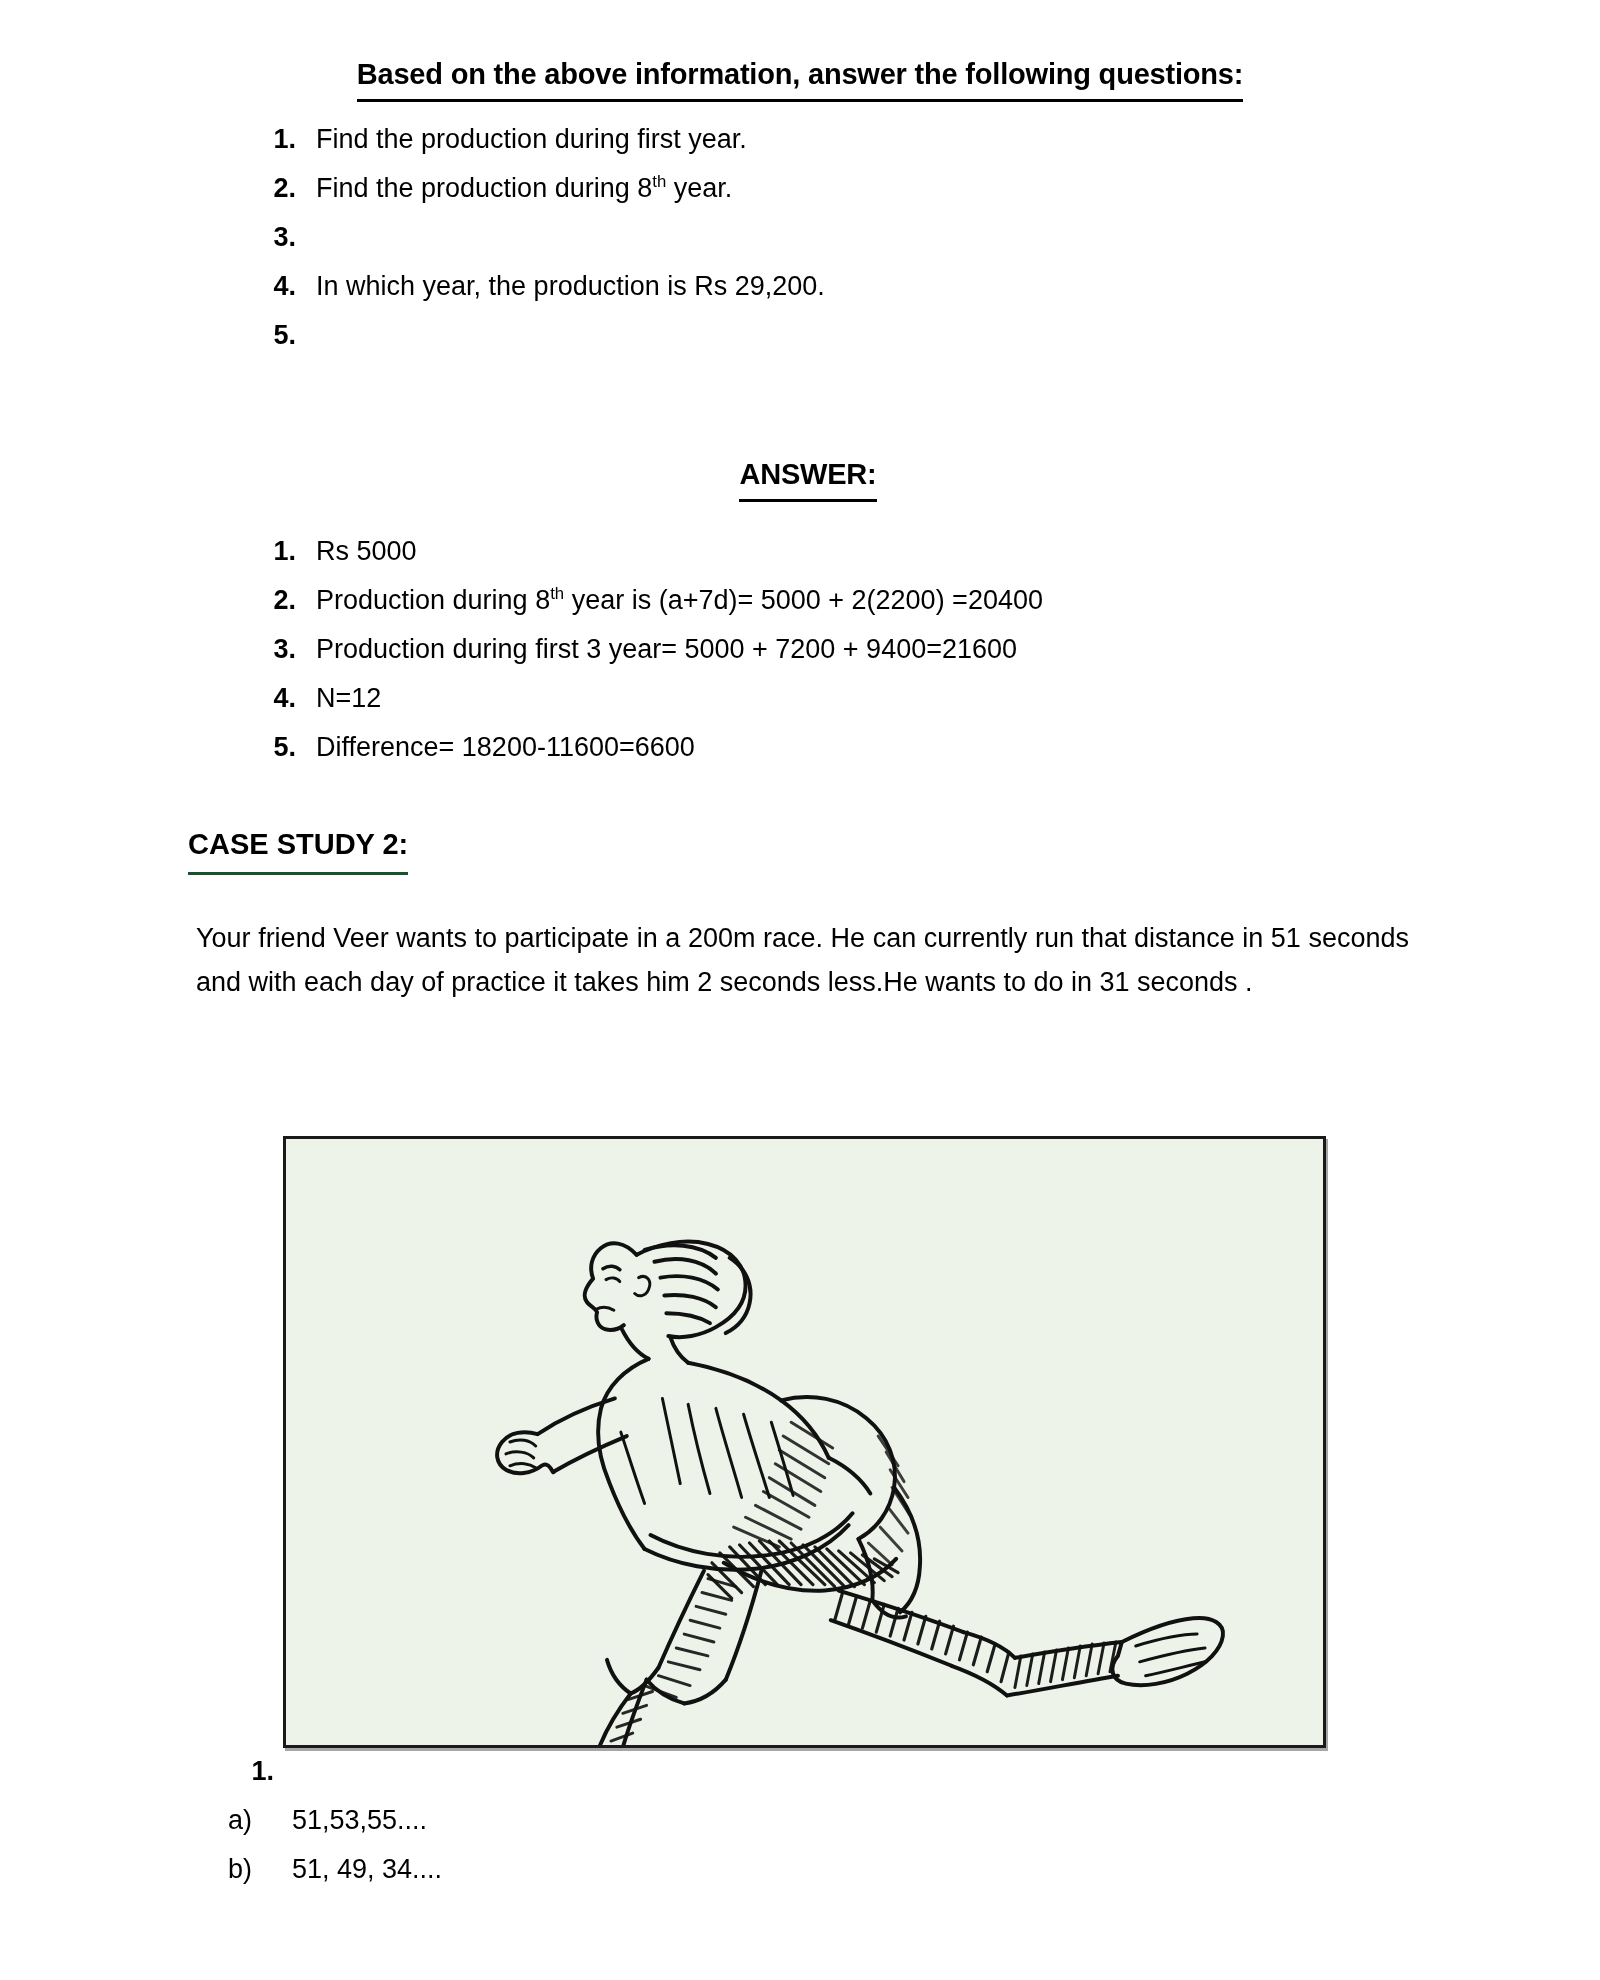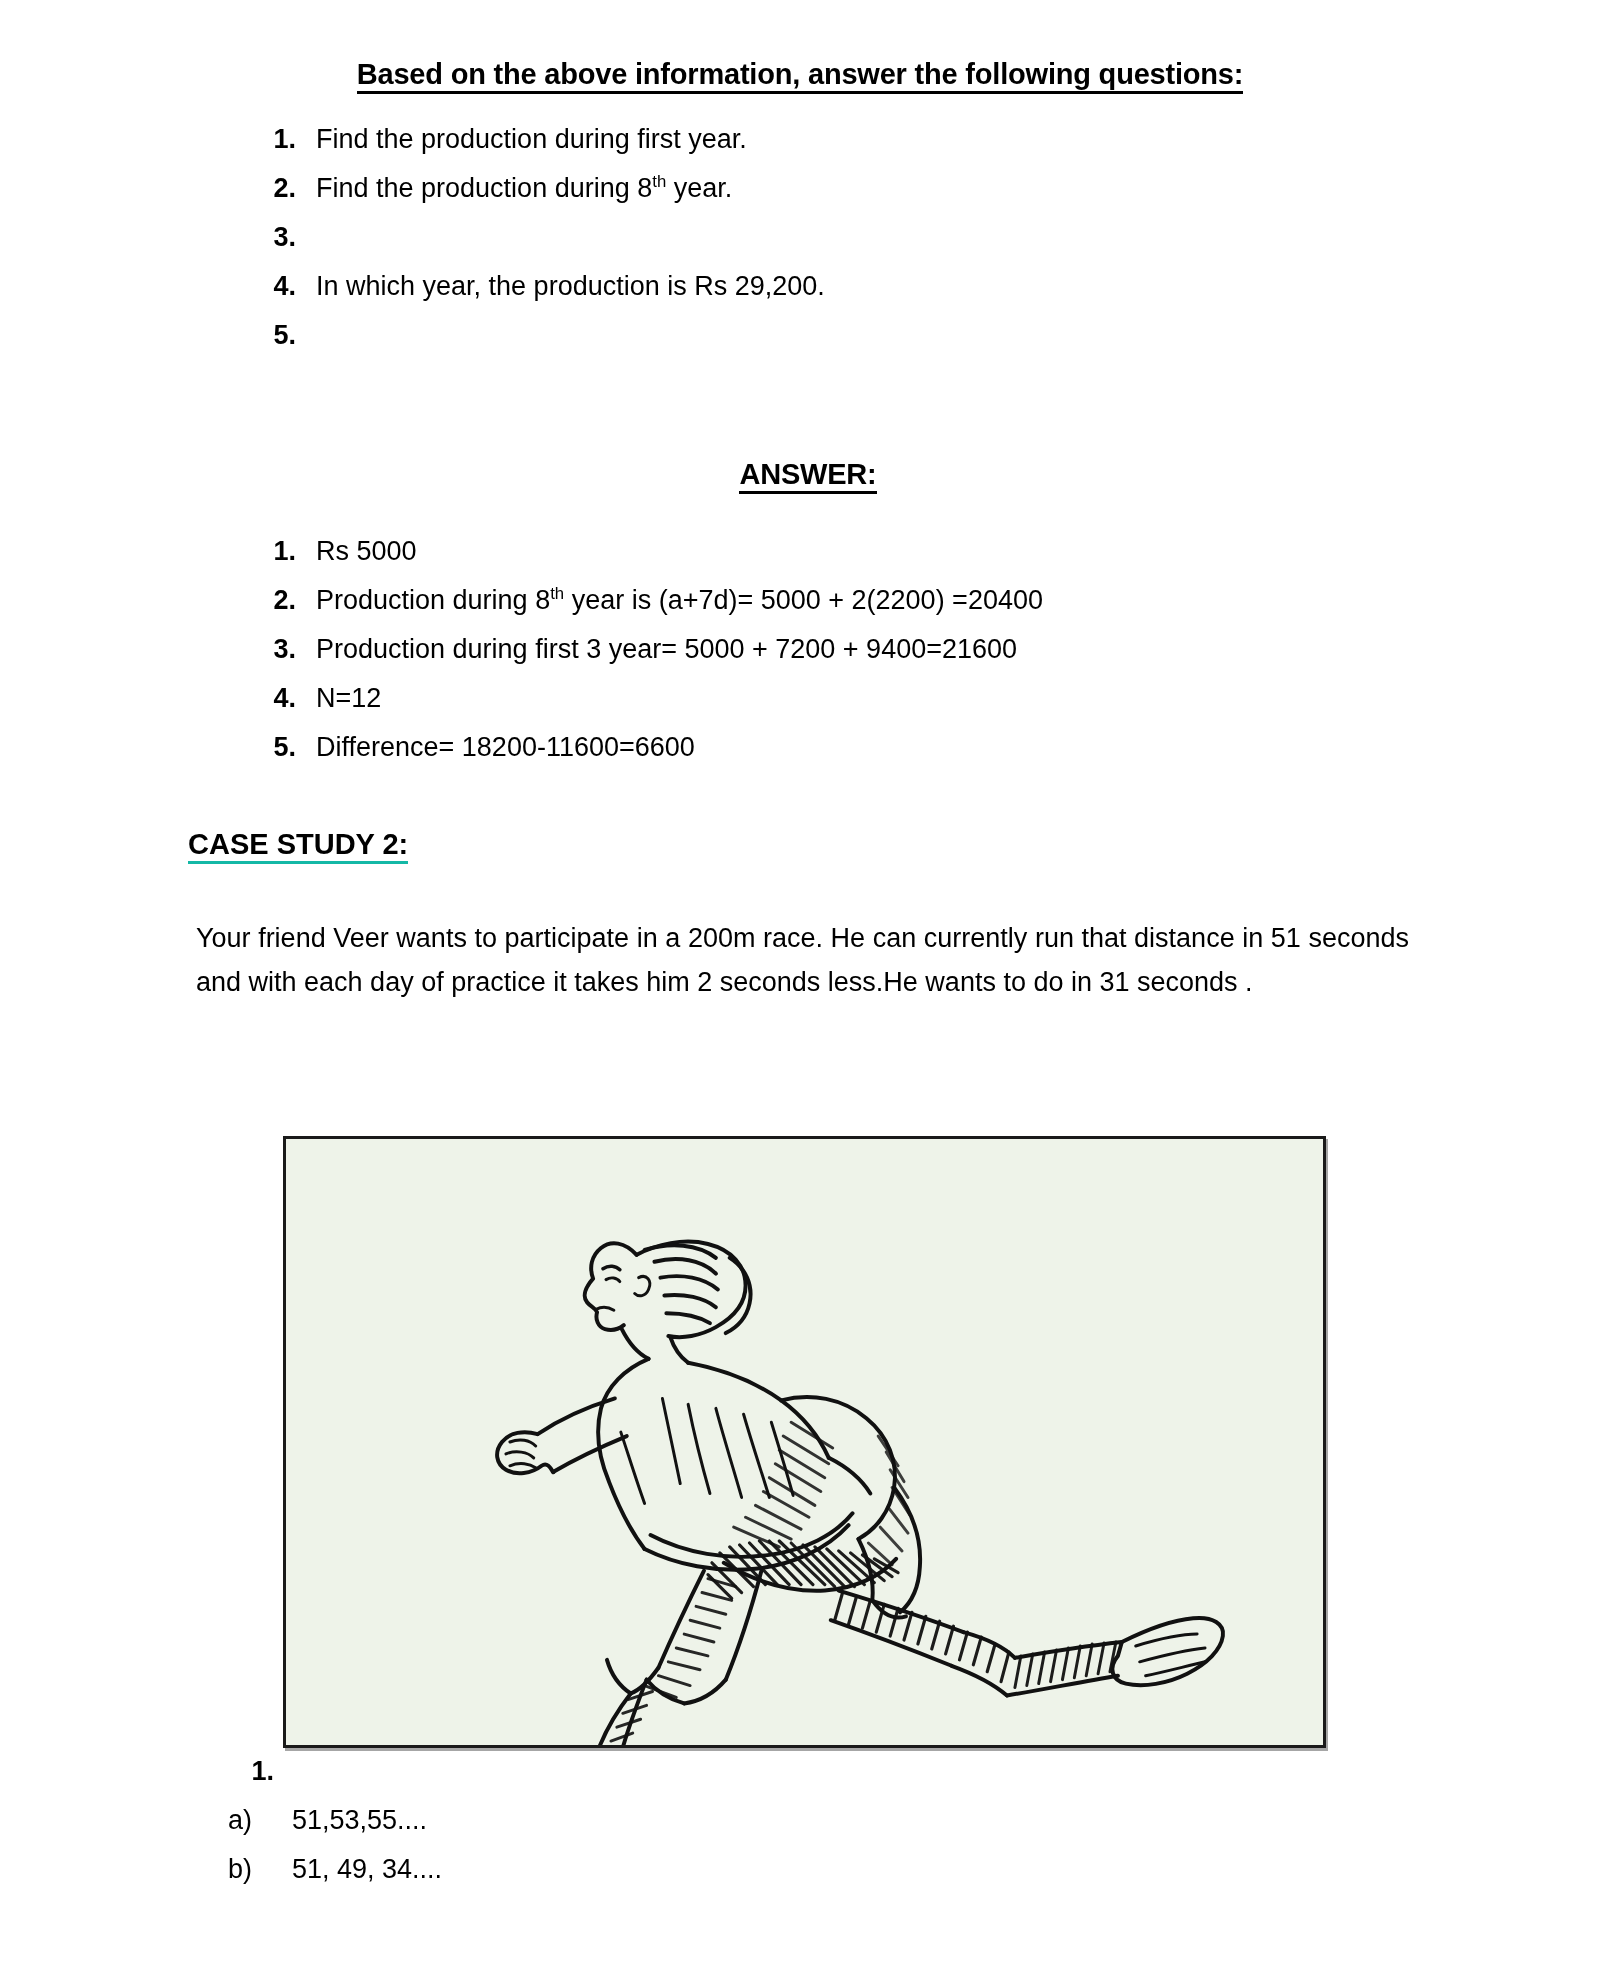--- a/index.html
+++ b/index.html
@@ -26,29 +26,29 @@
 
   
   .heading-underline {
     text-align: center;
     font-weight: bold;
     font-size: 29px;
     letter-spacing: -0.2px;
   }
   .heading-underline span.txt {
     border-bottom: 3px solid #000;
-    padding-bottom: 1px;
+    padding-bottom: 9px;
   }
   .section-title {
     font-weight: bold;
     font-size: 29px;
   }
   .section-title span.txt {
-    border-bottom: 3px solid #14b8a6;
-    padding-bottom: 1px;
+    border-bottom: 3px solid #14532d;
+    padding-bottom: 12px;
   }
   .num-row {
     display: flex;
     align-items: baseline;
     font-size: 27px;
     line-height: 1.0;
   }
   .num-marker {
     font-weight: bold;
     width: 46px;

